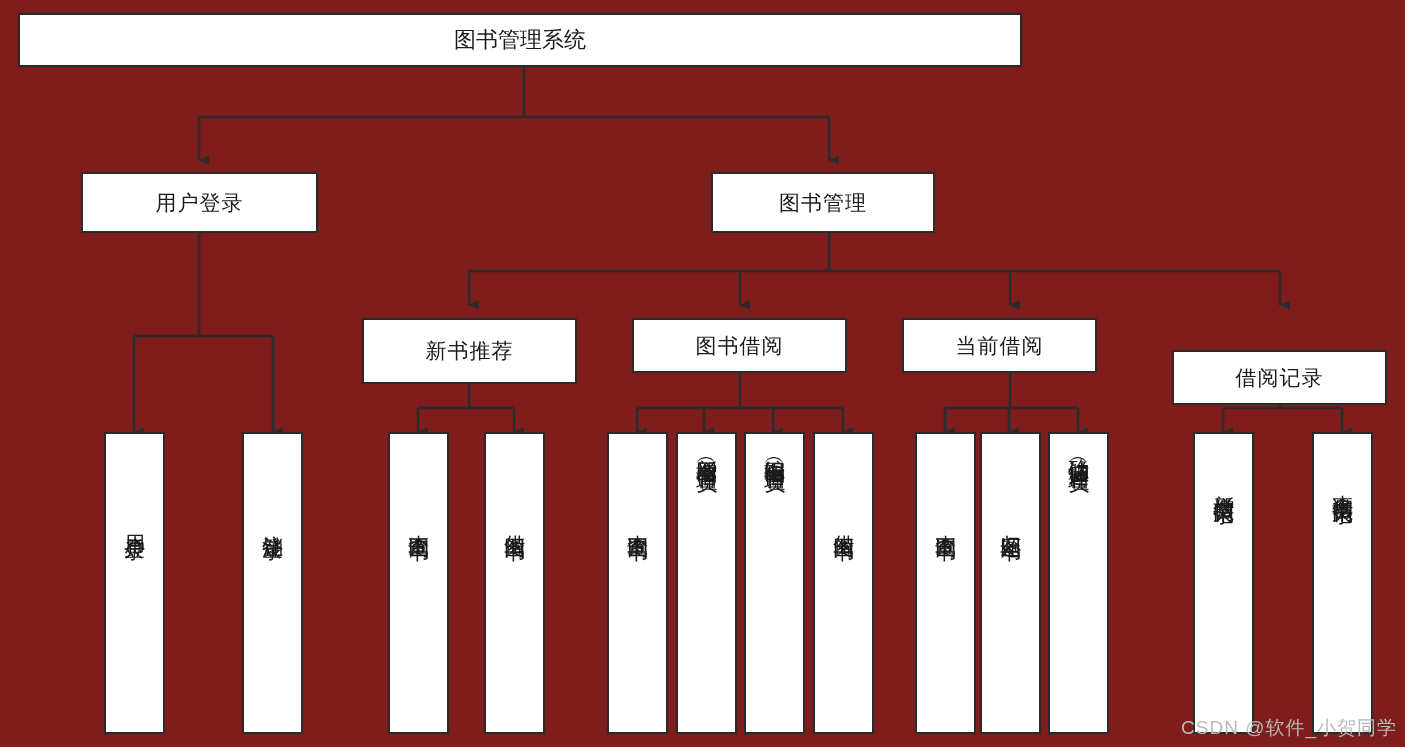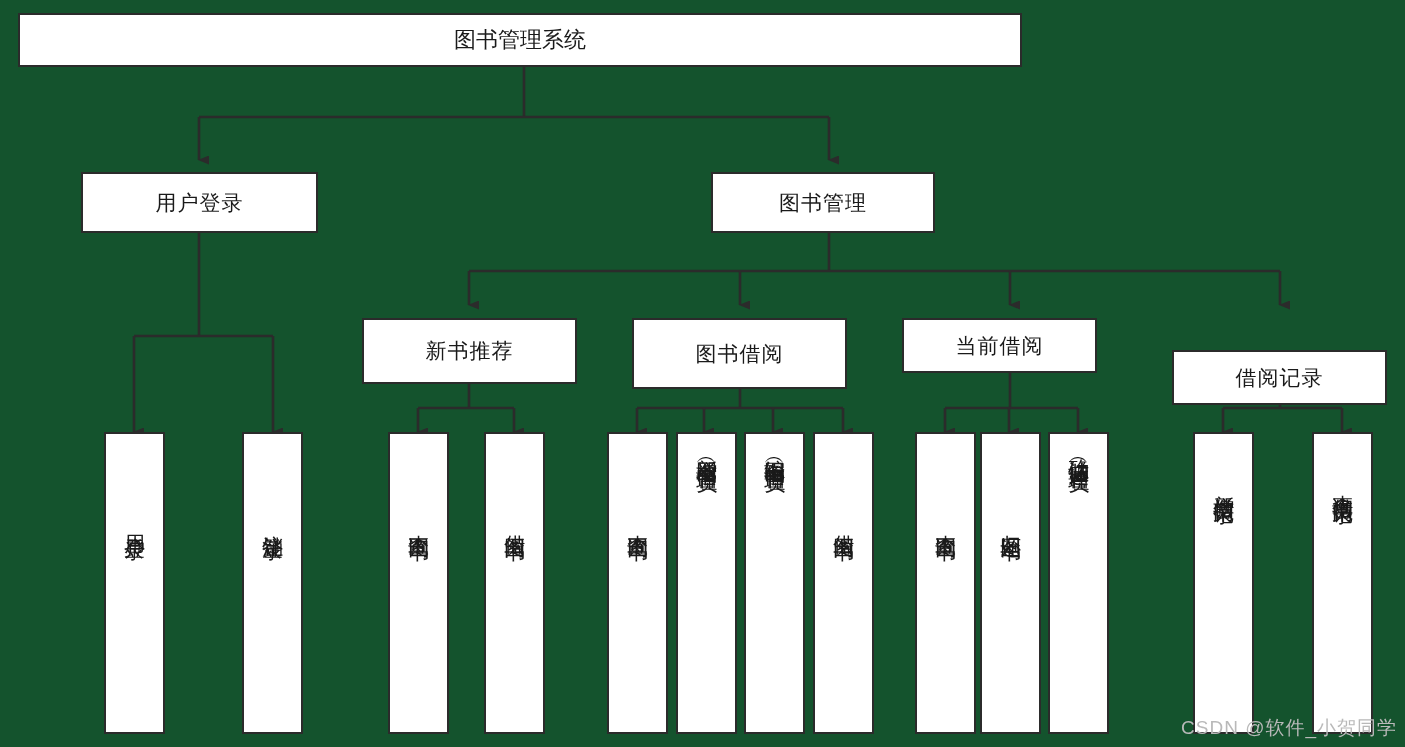--- a/index.html
+++ b/index.html
@@ -7,21 +7,21 @@
     padding: 0;
     background: #ffffff;
   }
   body {
     font-family: "Liberation Sans", "DejaVu Sans", sans-serif;
   }
   #canvas {
     position: relative;
     width: 1405px;
     height: 747px;
-    background: #14532d;
+    background: #7f1d1d;
     overflow: hidden;
   }
   svg.wires {
     position: absolute;
     left: 0;
     top: 0;
     width: 1405px;
     height: 747px;
     pointer-events: none;
   }
@@ -128,21 +128,21 @@
   <div class="node h" style="left:81px; top:172px; width:237px; height:61px;">
     <span>用户登录</span>
   </div>
   <div class="node h" style="left:711px; top:172px; width:224px; height:61px;">
     <span>图书管理</span>
   </div>
 
   <div class="node h" style="left:362px; top:318px; width:215px; height:66px;">
     <span>新书推荐</span>
   </div>
-  <div class="node h" style="left:632px; top:318px; width:215px; height:71px;">
+  <div class="node h" style="left:632px; top:318px; width:215px; height:55px;">
     <span>图书借阅</span>
   </div>
   <div class="node h" style="left:902px; top:318px; width:195px; height:55px;">
     <span>当前借阅</span>
   </div>
   <div class="node h" style="left:1172px; top:318px; width:215px; height:55px;margin-top:32px;">
     <span>借阅记录</span>
   </div>
 
   <div class="node leaf" style="left:104px; top:432px; width:61px; height:302px; padding-top:84px;">

